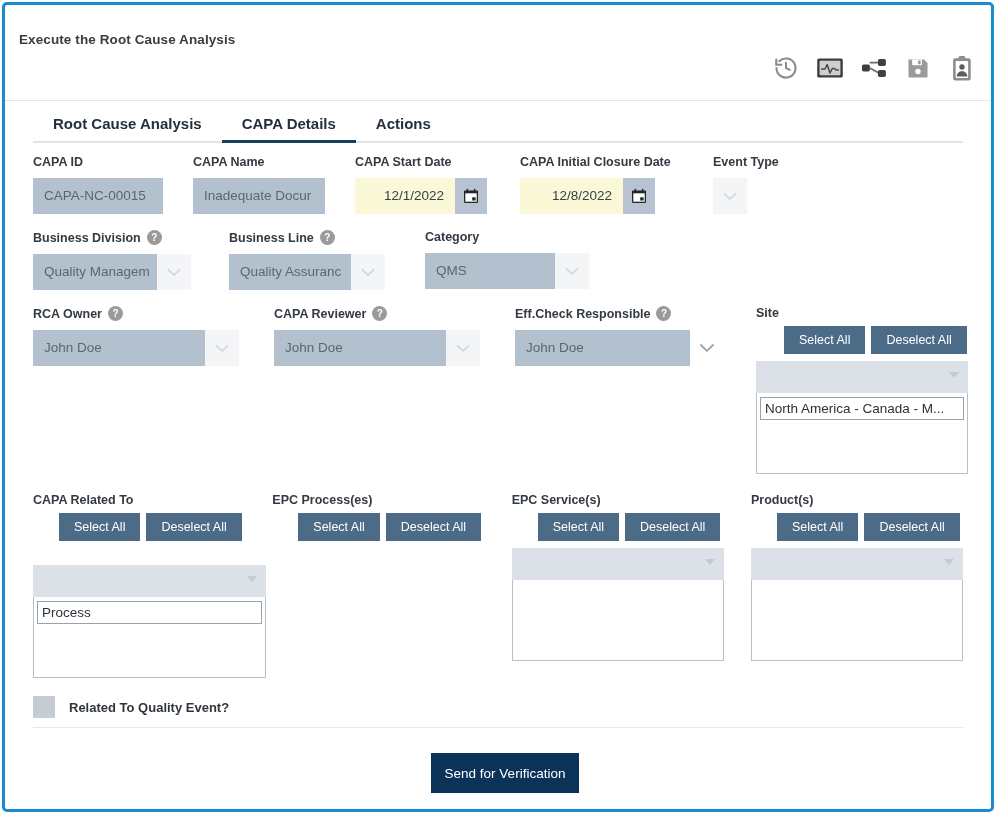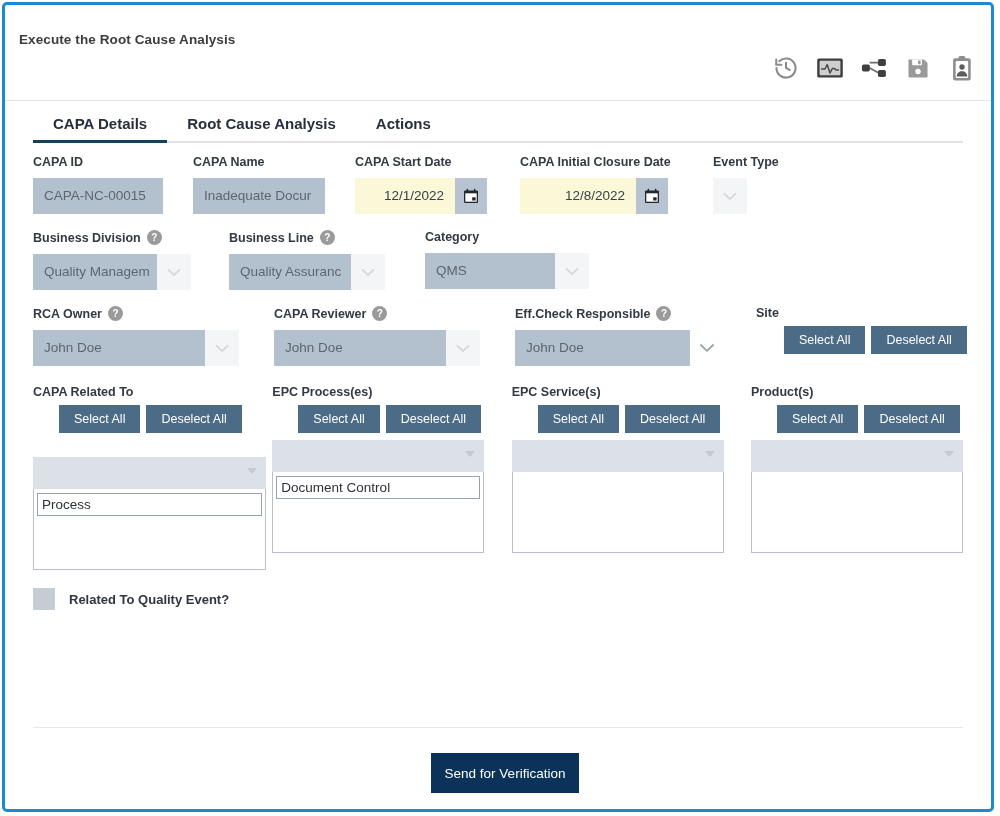--- a/index.html
+++ b/index.html
@@ -283,25 +283,25 @@
           <rect x="7.6" y="1" width="6.6" height="4.2" rx="1.6" fill="#8e8e8e"></rect>
           <circle cx="11" cy="11.6" r="2.6" fill="#5d5d5d"></circle>
           <path d="M5.9 20.6c0-3 2.3-5 5.1-5s5.1 2 5.1 5z" fill="#5d5d5d"></path>
         </svg>
       </div>
     </div>
   </div>
 
   <div class="tabs-wrap">
     <div class="tabs">
+      <div class="tab">
+        <span>Root Cause Analysis</span>
+      </div>
       <div class="tab active">
         <span>CAPA Details</span>
-      </div>
-      <div class="tab">
-        <span>Root Cause Analysis</span>
       </div>
       <div class="tab">
         <span>Actions</span>
       </div>
     </div>
   </div>
 
   <div class="form-area">
 
     <div class="row" style="margin-top:12px;">
@@ -335,21 +335,21 @@
             </svg>
           </div>
         </div>
       </div>
 
       <div class="fld" style="width:193px;">
         <div class="field-label">
           <span>CAPA Initial Closure Date</span>
         </div>
         <div style="display:flex;margin-top:9px;">
-          <div class="date-input" style="width:116px;">12/8/2022</div>
+          <div class="date-input" style="width:103px;">12/8/2022</div>
           <div class="cal-btn">
             <svg width="16" height="16" viewBox="0 0 16 16">
               <rect x="1" y="2.4" width="14" height="12.6" rx="1.2" fill="#22272c"></rect>
               <rect x="2.3" y="5.3" width="11.4" height="8.4" fill="#ffffff"></rect>
               <rect x="9.2" y="9.3" width="3.4" height="3.2" fill="#22272c"></rect>
               <rect x="3.6" y=".8" width="1.5" height="3" rx=".6" fill="#22272c"></rect>
               <rect x="10.9" y=".8" width="1.5" height="3" rx=".6" fill="#22272c"></rect>
             </svg>
           </div>
         </div>
@@ -462,20 +462,28 @@
       </div>
 
       <div class="fld" style="width:172px;">
         <div class="field-label">
           <span>Site</span>
         </div>
         <div class="ms-btns" style="margin-top:6px;">
           <button class="ms-btn">Select All</button>
           <button class="ms-btn">Deselect All</button>
         </div>
+        <div style="margin-top:7px;width:212px;">
+          <div class="ms-head">
+            <span class="chev"></span>
+          </div>
+          <div class="ms-list" style="height:81px;">
+            <div class="ms-item">North America - Canada - M...</div>
+          </div>
+        </div>
       </div>
     </div>
 
     <div class="row" style="margin-top:19px;">
       <div class="fld" style="width:241px;">
         <div class="field-label">
           <span>CAPA Related To</span>
         </div>
         <div class="ms-btns" style="margin-top:6px;margin-left:26px;">
           <button class="ms-btn">Select All</button>
@@ -492,61 +500,53 @@
       </div>
 
       <div class="fld" style="width:241px;">
         <div class="field-label">
           <span>EPC Process(es)</span>
         </div>
         <div class="ms-btns" style="margin-top:6px;margin-left:26px;">
           <button class="ms-btn">Select All</button>
           <button class="ms-btn">Deselect All</button>
         </div>
+      </div>
+
+      <div class="fld" style="width:241px;">
+        <div class="field-label">
+          <span>EPC Service(s)</span>
+        </div>
+        <div class="ms-btns" style="margin-top:6px;margin-left:26px;">
+          <button class="ms-btn">Select All</button>
+          <button class="ms-btn">Deselect All</button>
+        </div>
         <div style="margin-top:7px;width:212px;">
           <div class="ms-head">
             <span class="chev"></span>
           </div>
-          <div class="ms-list" style="height:81px;">
-            <div class="ms-item">Document Control</div>
-          </div>
-        </div>
-      </div>
-
-      <div class="fld" style="width:241px;">
-        <div class="field-label">
-          <span>EPC Service(s)</span>
+          <div class="ms-list" style="height:81px;"></div>
+        </div>
+      </div>
+
+      <div class="fld" style="width:212px;">
+        <div class="field-label">
+          <span>Product(s)</span>
         </div>
         <div class="ms-btns" style="margin-top:6px;margin-left:26px;">
           <button class="ms-btn">Select All</button>
           <button class="ms-btn">Deselect All</button>
         </div>
         <div style="margin-top:7px;width:212px;">
           <div class="ms-head">
             <span class="chev"></span>
           </div>
           <div class="ms-list" style="height:81px;"></div>
         </div>
       </div>
-
-      <div class="fld" style="width:212px;">
-        <div class="field-label">
-          <span>Product(s)</span>
-        </div>
-        <div class="ms-btns" style="margin-top:6px;margin-left:26px;">
-          <button class="ms-btn">Select All</button>
-          <button class="ms-btn">Deselect All</button>
-        </div>
-        <div style="margin-top:7px;width:212px;">
-          <div class="ms-head">
-            <span class="chev"></span>
-          </div>
-          <div class="ms-list" style="height:81px;"></div>
-        </div>
-      </div>
     </div>
 
     <div class="chk-row" style="margin-top:18px;">
       <div class="chk-box"></div>
       <div class="chk-label">Related To Quality Event?</div>
     </div>
   </div>
 
   <div class="footer-sep"></div>
   <button class="submit-btn">Send for Verification</button>

